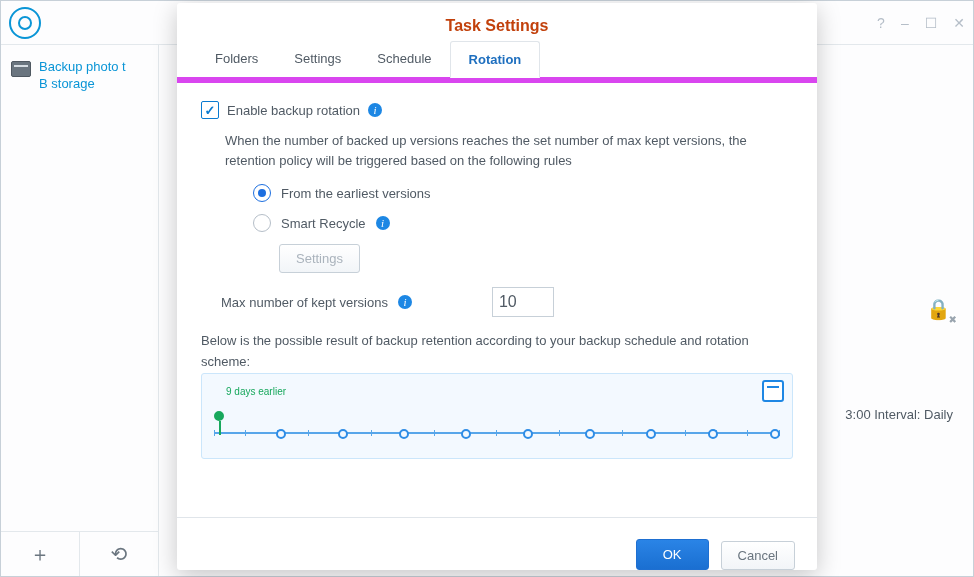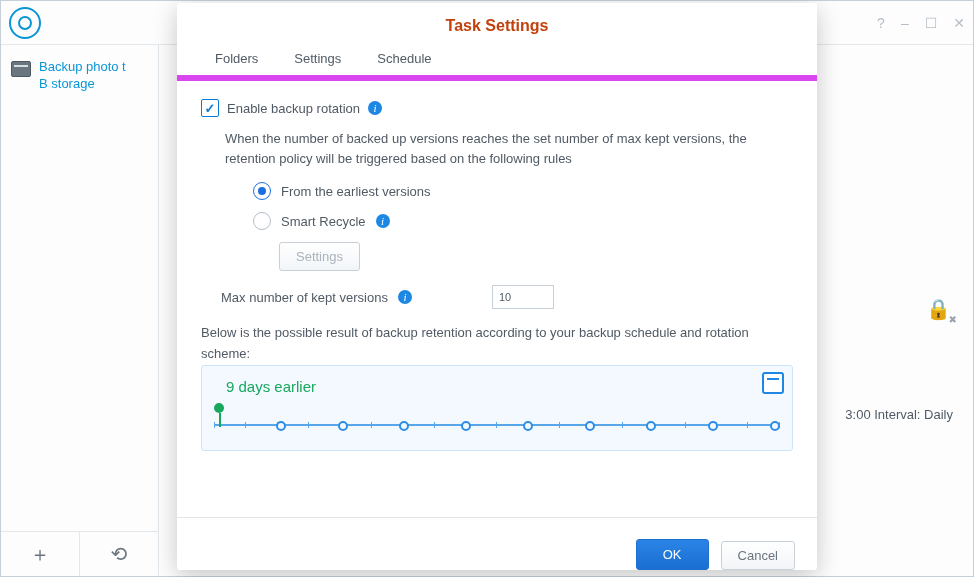--- a/index.html
+++ b/index.html
@@ -264,21 +264,21 @@
     display: flex;
     align-items: center;
     gap: 10px;
     margin-left: 20px;
     margin-bottom: 14px;
   }
   .num-input {
     width: 48px;
     border: 1px solid #c7d0d8;
     padding: 5px 6px;
-    font-size: 11px;
+    font-size: 16px;
     color: #505a64;
     margin-left: 70px;
   }
   .result-desc {
     line-height: 1.6;
   }
   .timeline-box {
     border: 1px solid #cbe6fb;
     background: #f3f9ff;
     border-radius: 3px;
@@ -298,21 +298,21 @@
   }
   .cal-icon::before {
     content: "";
     position: absolute;
     left: 3px; right: 3px; top: 4px;
     height: 2px;
     background: #1e87e4;
   }
   .tl-label {
     color: #18a85d;
-    font-size: 15px;
+    font-size: 10px;
     margin-left: 12px;
   }
   .tl-line {
     position: absolute;
     left: 12px; right: 12px;
     bottom: 24px;
     height: 2px;
     background: #57a6ea;
   }
   .tl-ticks {
@@ -415,20 +415,21 @@
     </div>
   </div>
 
   <div class="modal">
     <div class="modal-title">Task Settings</div>
 
     <div class="tabs">
       <div class="tab">Folders</div>
       <div class="tab">Settings</div>
       <div class="tab">Schedule</div>
+      <div class="tab active">Rotation</div>
     </div>
 
     <div class="modal-body">
 
       <div class="check-row">
         <div class="checkbox">✓</div>
         <span>Enable backup rotation</span>
         <span class="info-badge">i</span>
       </div>
 

